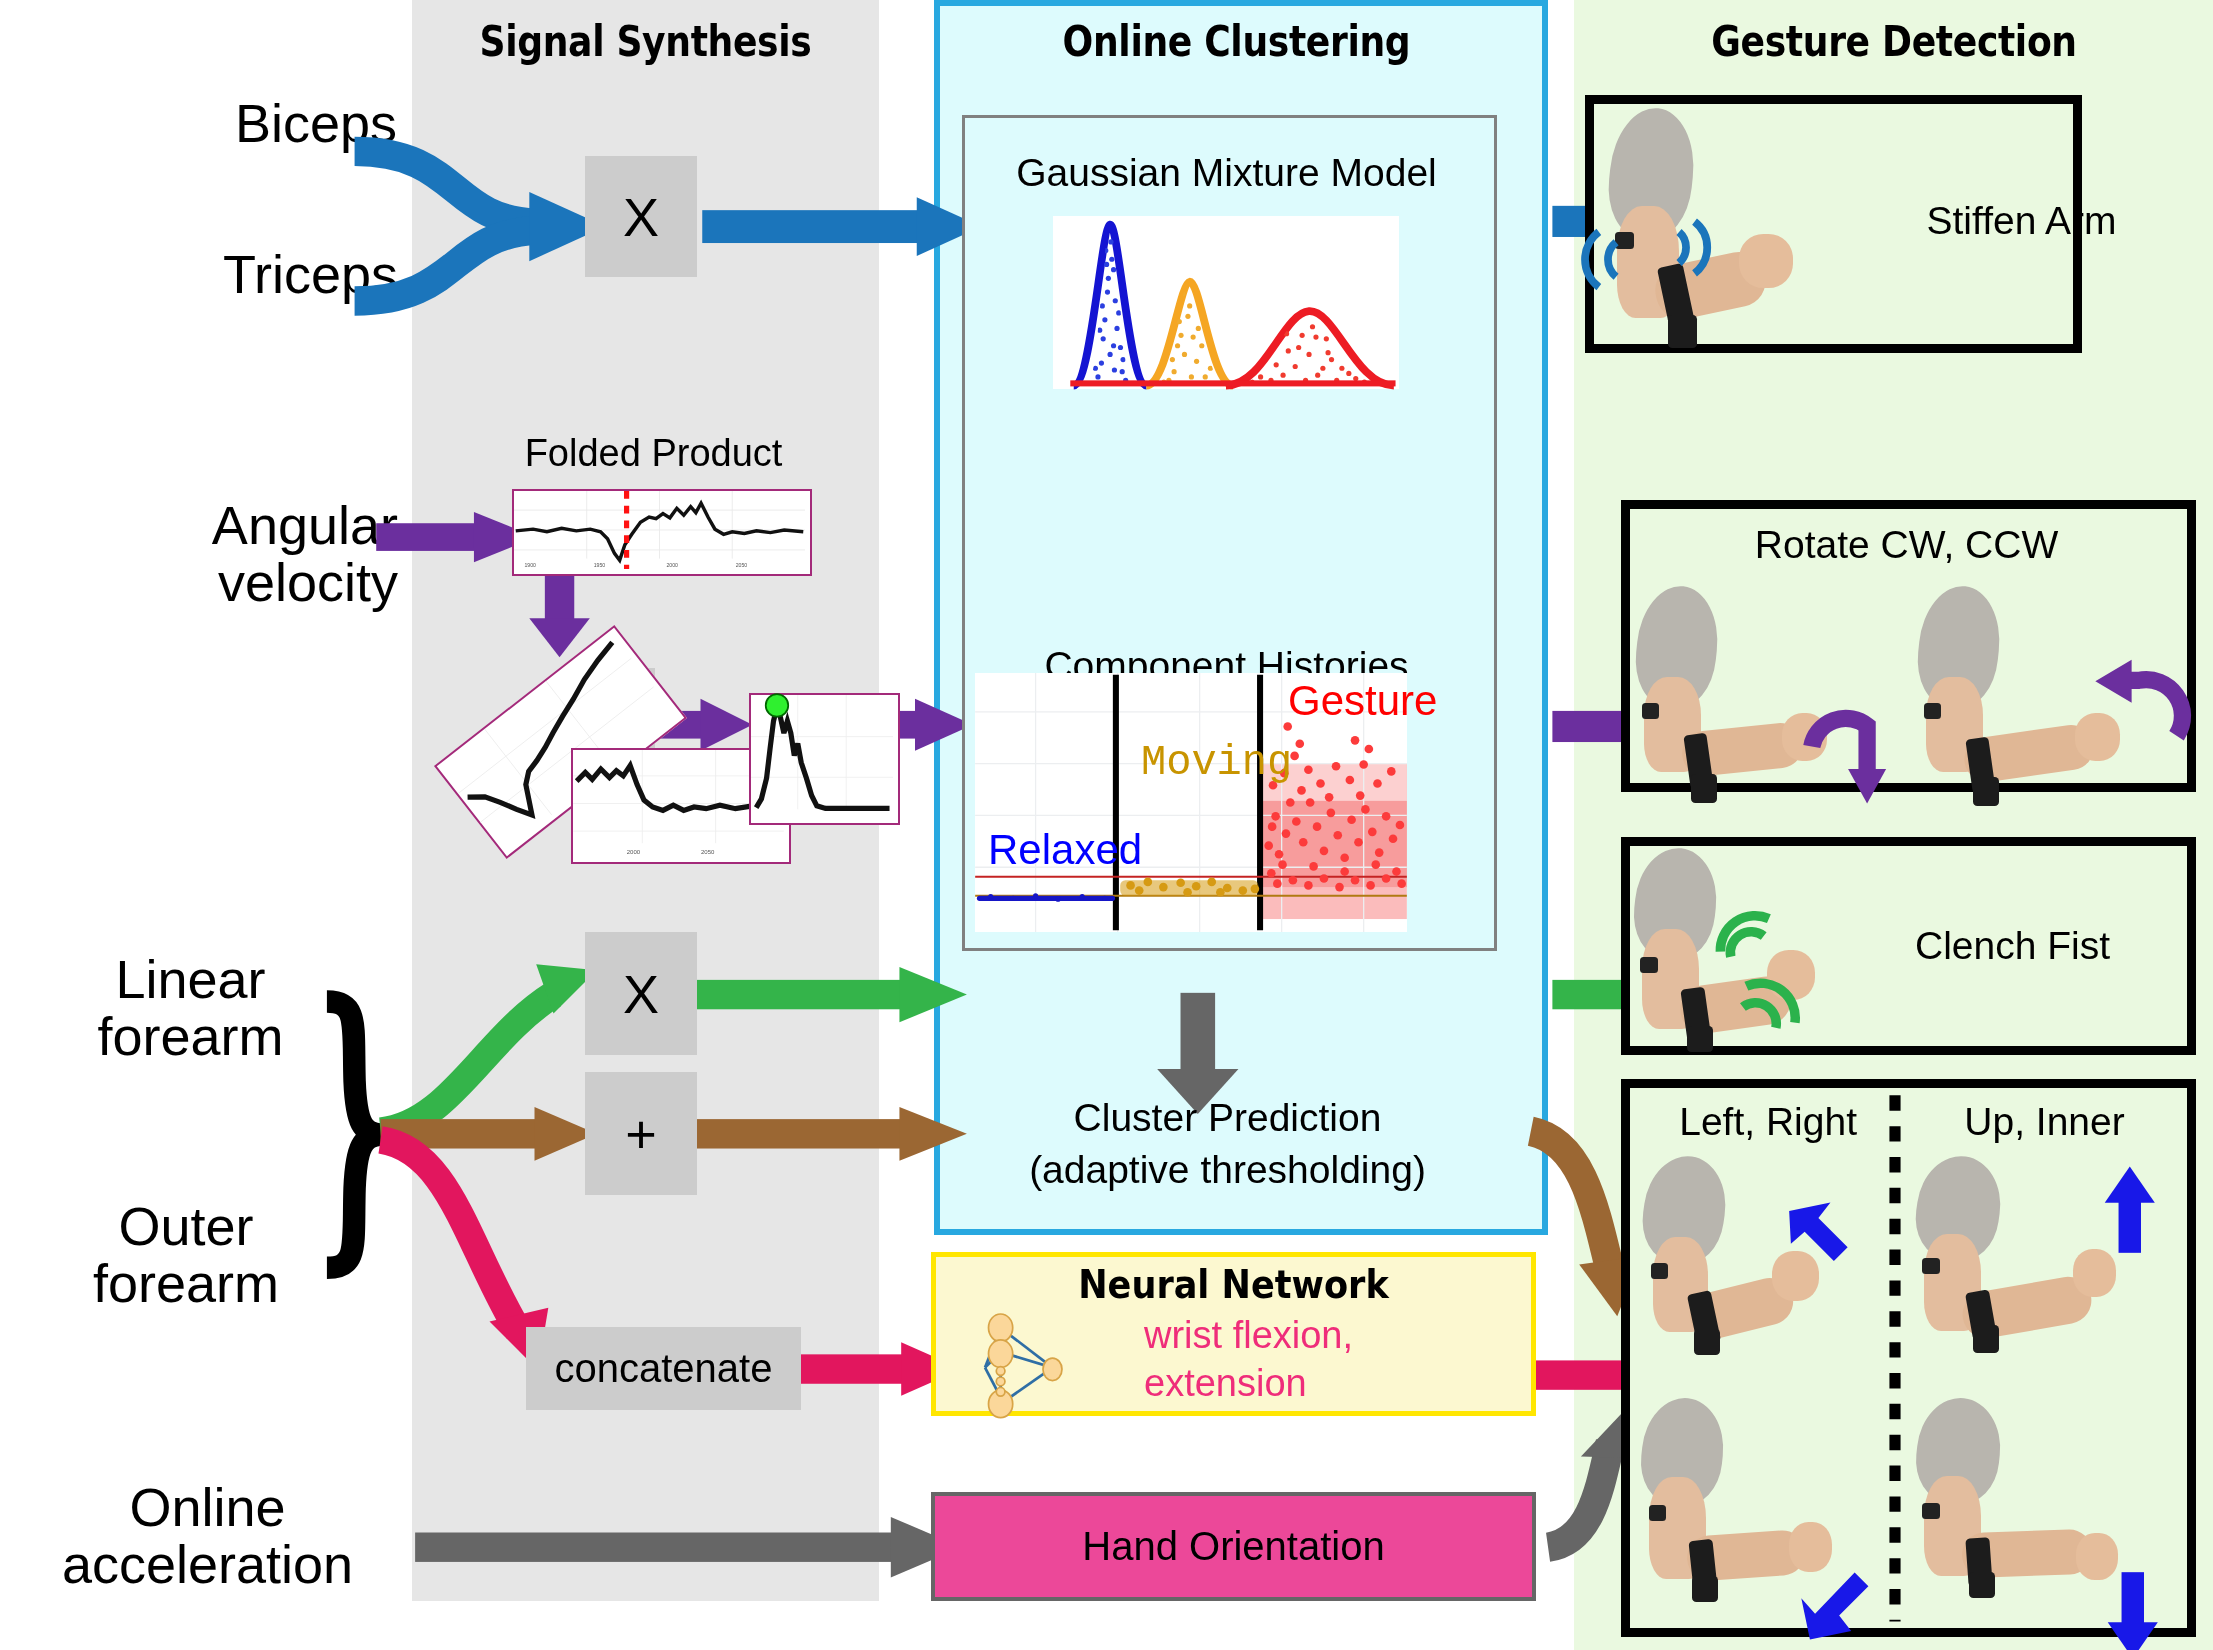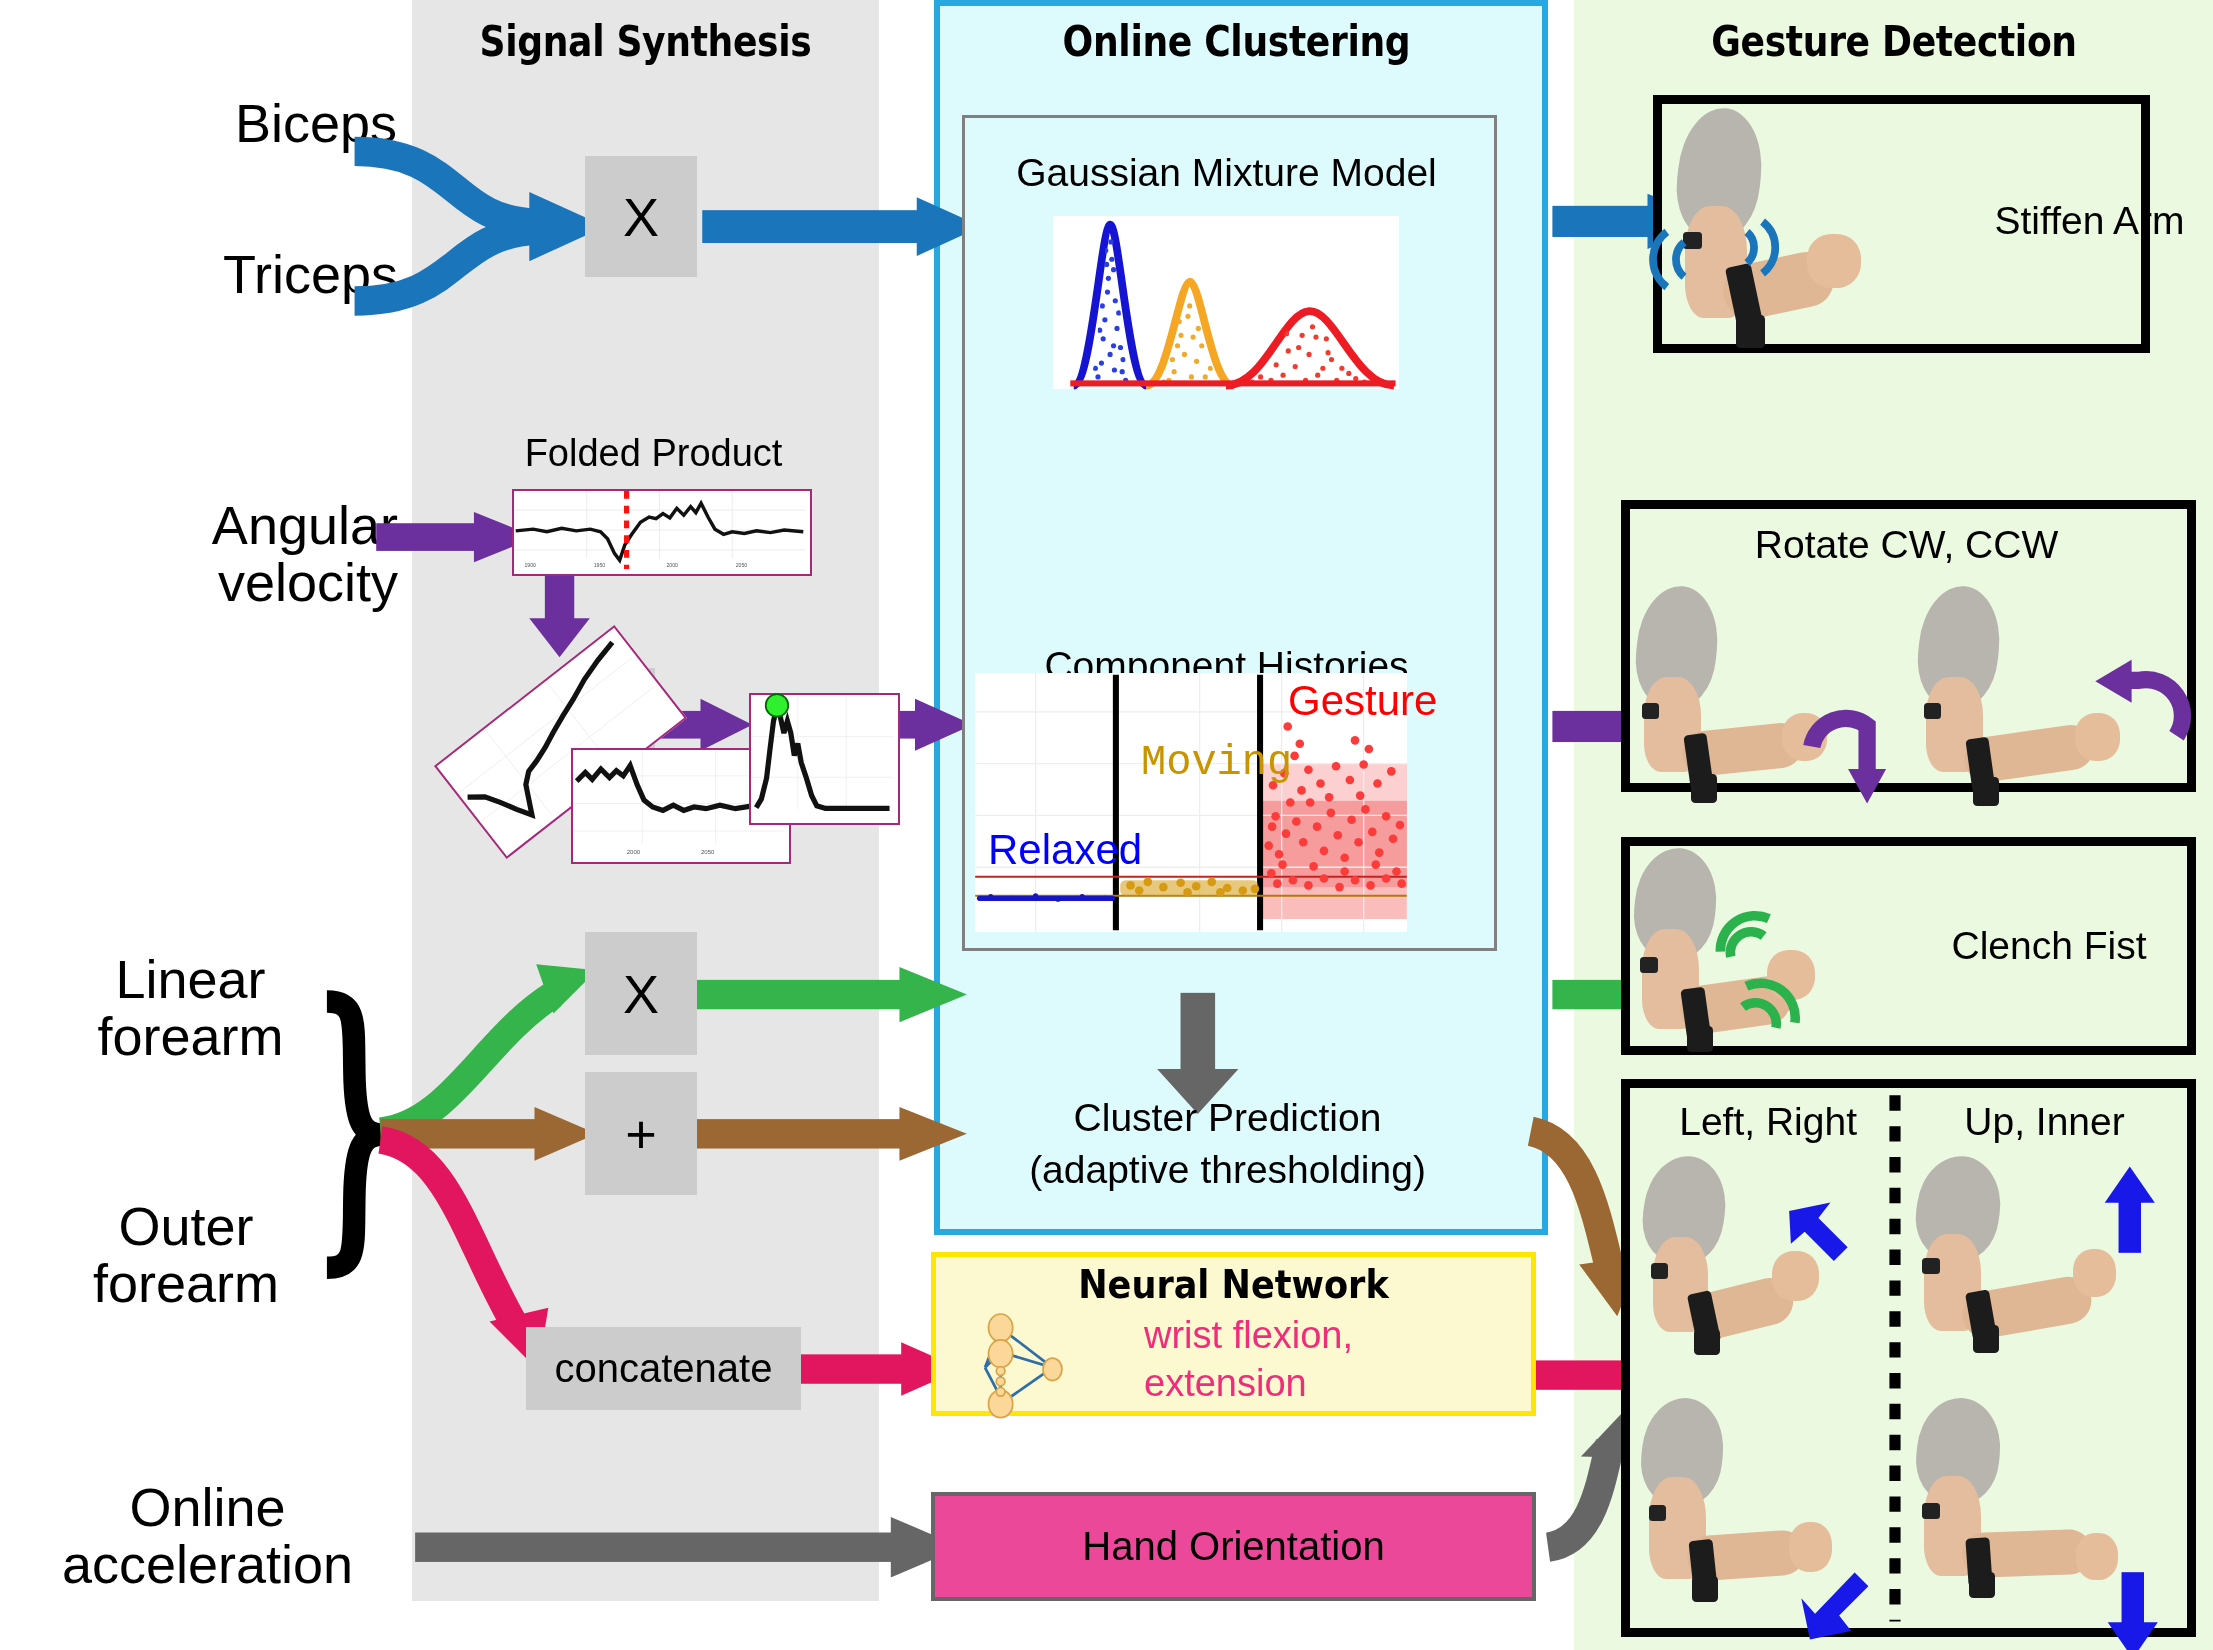--- a/index.html
+++ b/index.html
@@ -461,21 +461,21 @@
       <ellipse cx="86" cy="64" rx="11" ry="13"></ellipse>
       <circle cx="26" cy="66" r="5"></circle>
       <circle cx="26" cy="78" r="5"></circle>
       <circle cx="26" cy="90" r="5"></circle>
     </g>
   </svg>
   <div class="abs" style="left:208px;top:57px;font-size:38px;color:#ef2d7a;">wrist flexion,</div>
   <div class="abs" style="left:208px;top:105px;font-size:38px;color:#ef2d7a;">extension</div>
 </div>
 
-<div class="frame" style="left:1653px;top:95px;width:497px;height:258px;">
+<div class="frame" style="left:1585px;top:95px;width:497px;height:258px;">
   <div class="abs" style="left:0;top:0;width:285px;height:239px;">
     <div class="sleeve" style="left:15.6px;top:3.5px;width:83px;height:130px;transform:rotate(6deg);"></div>
     <div class="upperarm" style="left:22.5px;top:102px;width:62px;height:112px;"></div>
     <div class="forearm" style="left:61px;top:154px;width:111px;height:55px;transform:rotate(-12deg);"></div>
     <div class="fist" style="left:145px;top:130px;width:54px;height:54px;"></div>
     <div class="elec" style="left:21px;top:128px;width:19px;height:17.3px;"></div>
     <div class="band" style="left:69px;top:161px;width:26px;height:61px;transform:rotate(-12deg);"></div>
     <div class="band" style="left:74px;top:211px;width:29px;height:33px;"></div>
     <svg class="abs" style="left:-15.6px;top:121px;" width="52" height="69" viewBox="0 0 60 80">
       <path d="M24,8 A40,40 0 0 0 24,72" fill="none" stroke="#1B75BB" stroke-width="9"></path>
@@ -530,21 +530,21 @@
     <div class="band" style="left:57px;top:180px;width:26px;height:26px;"></div>
     <svg class="abs" style="left:85px;top:64px;" width="61" height="52" viewBox="0 0 70 60">
       <path d="M6,48 A40,40 0 0 1 62,10" fill="none" stroke="#2bb24c" stroke-width="11"></path>
       <path d="M18,54 A24,24 0 0 1 56,30" fill="none" stroke="#2bb24c" stroke-width="11"></path>
     </svg>
     <svg class="abs" style="left:111px;top:135px;" width="61" height="52" viewBox="0 0 70 60">
       <path d="M6,6 A40,40 0 0 1 62,48" fill="none" stroke="#2bb24c" stroke-width="11"></path>
       <path d="M2,30 A24,24 0 0 1 40,54" fill="none" stroke="#2bb24c" stroke-width="11"></path>
     </svg>
   </div>
-  <div class="abs plain" style="left:285px;top:78px;width:268px;text-align:center;font-size:39px;">Clench Fist</div>
+  <div class="abs plain" style="left:285px;top:78px;width:268px;text-align:left;font-size:39px;">Clench Fist</div>
 </div>
 
 <div class="frame" style="left:1621px;top:1079px;width:575px;height:558px;padding-left:32px;">
   <div class="abs plain" style="left:8.6px;top:12px;width:259px;text-align:center;font-size:39px;">Left, Right</div>
   <div class="abs plain" style="left:285px;top:12px;width:259px;text-align:center;font-size:39px;">Up, Inner</div>
   <svg class="abs" style="left:259px;top:0;" width="12" height="540" viewBox="0 0 14 625">
     <line x1="7" y1="6" x2="7" y2="620" stroke="#000" stroke-width="13" stroke-dasharray="18,18"></line>
   </svg>
 
   <div class="abs" style="left:7px;top:66px;width:251px;height:208px;">

